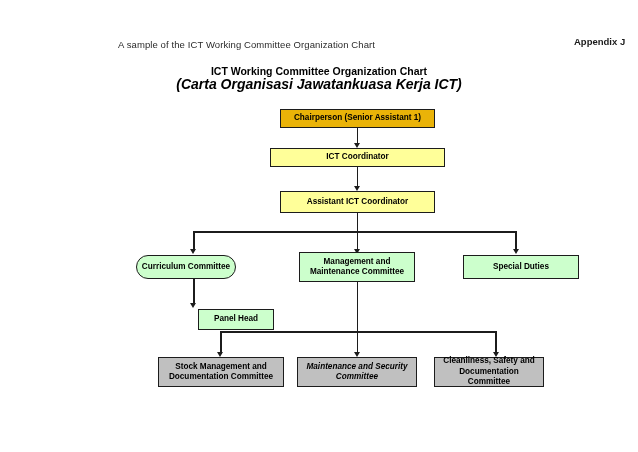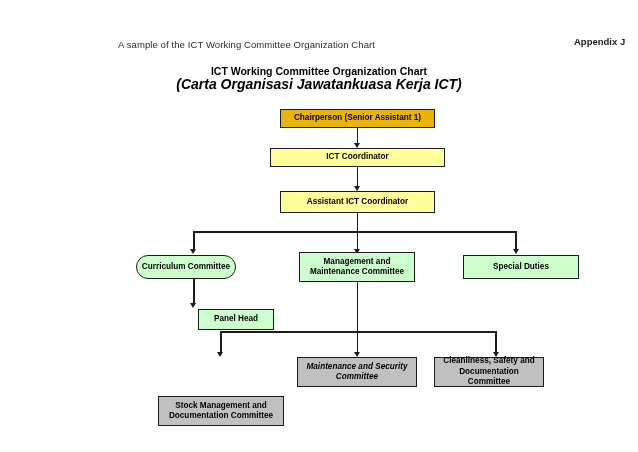--- a/index.html
+++ b/index.html
@@ -172,21 +172,21 @@
   <div class="hline" style="left:220px; top:331px; width:277px;"></div>
 
   <div class="vline" style="left:220px; top:331px; height:23px;"></div>
   <div class="arrow" style="left:217.2px; top:352px;"></div>
 
   <div class="arrow" style="left:353.8px; top:352px;"></div>
 
   <div class="vline" style="left:495.4px; top:331px; height:23px;"></div>
   <div class="arrow" style="left:492.6px; top:352px;"></div>
 
-  <div class="node node-gray" style="left:158px; top:357px; width:126px; height:30px;margin-top:39px;">
+  <div class="node node-gray" style="left:158px; top:357px; width:126px; height:30px;">
     <span>
       <span>Stock Management and</span><br>
       <span>Documentation Committee</span>
     </span>
   </div>
 
   <div class="node node-gray" style="left:297px; top:357px; width:120px; height:30px;font-style:italic;">
     <span>
       <span>Maintenance and Security</span><br>
       <span>Committee</span>

